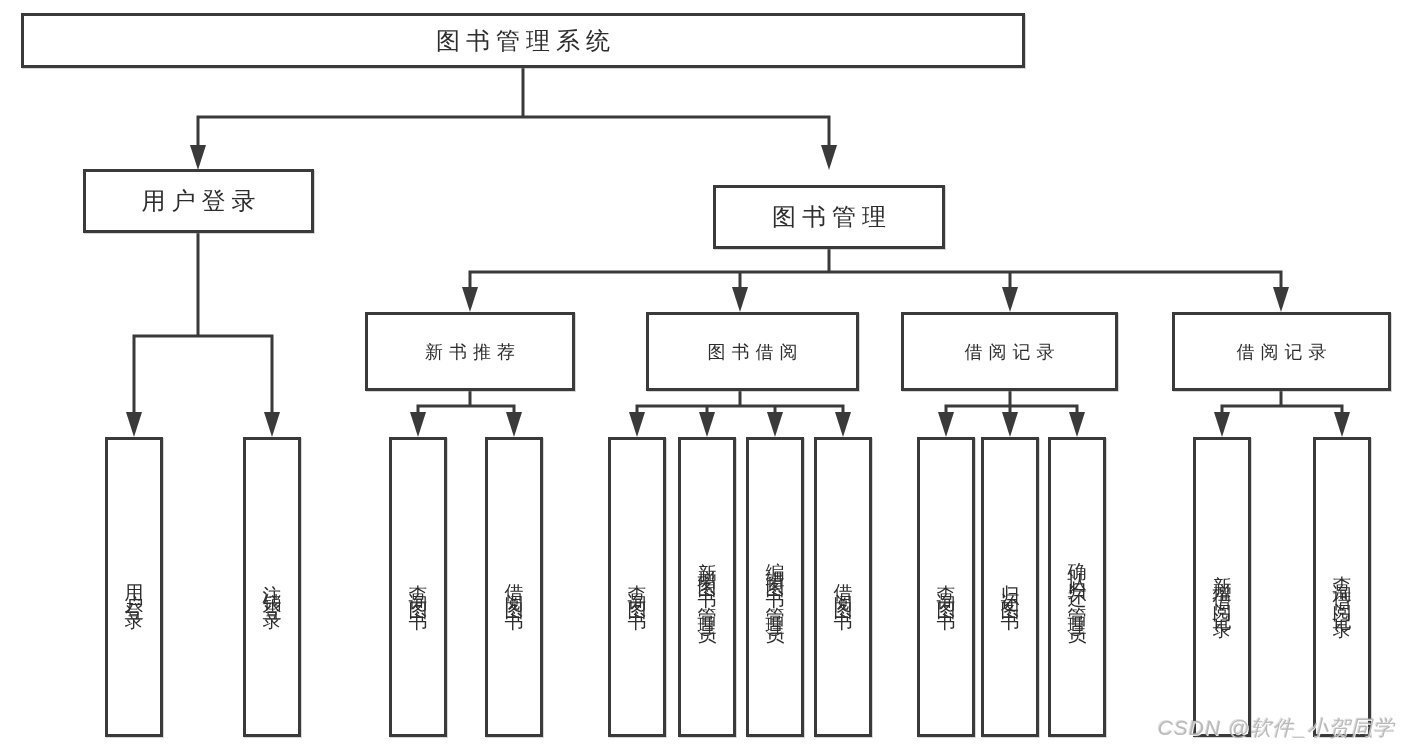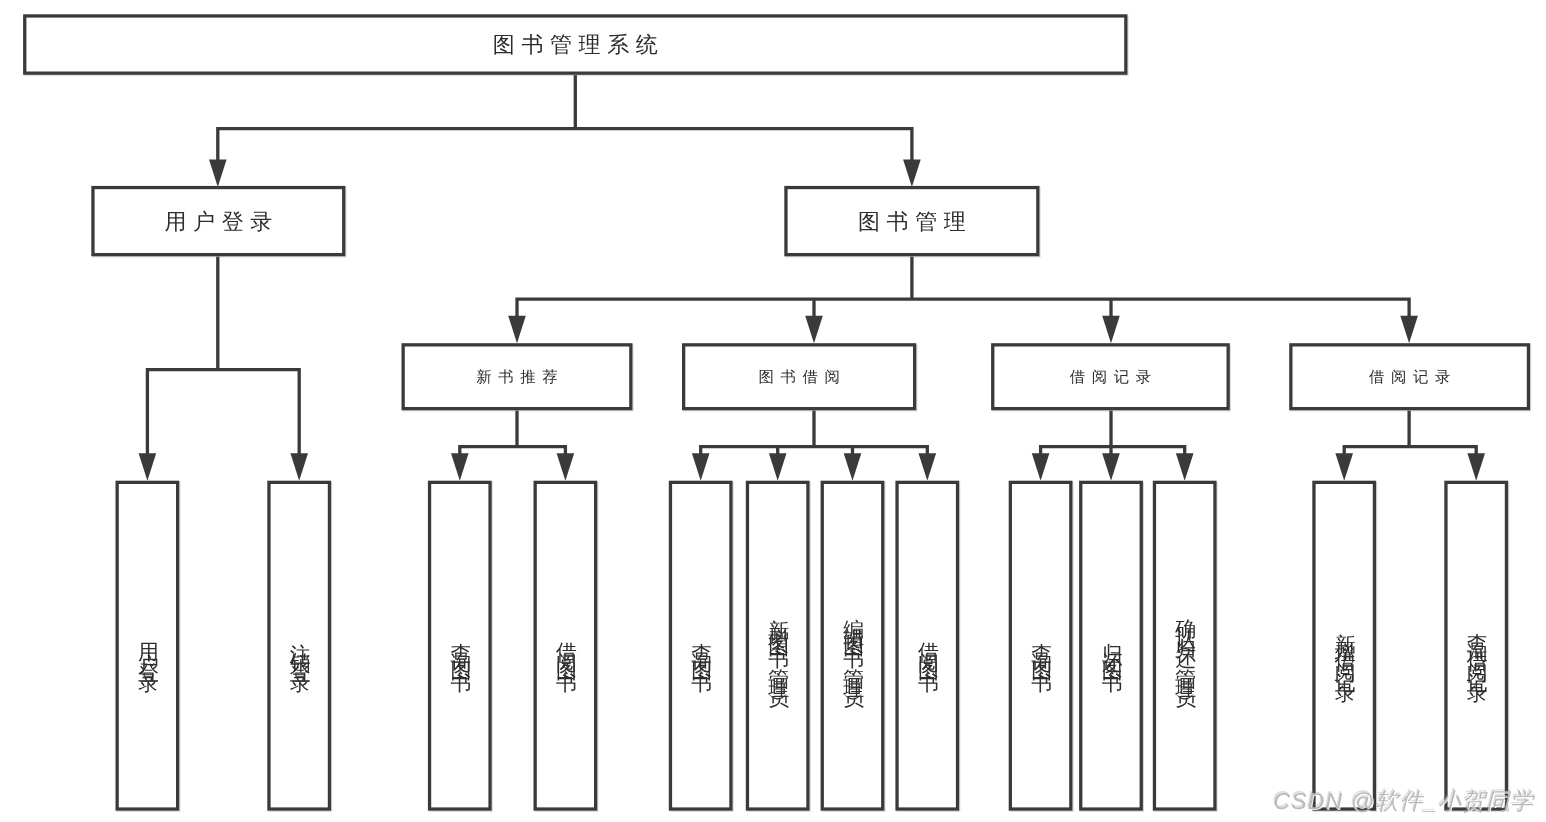--- a/index.html
+++ b/index.html
@@ -27,30 +27,30 @@
     background: #ffffff;
     border: 3px solid #3a3a3a;
     box-shadow: 1px 1px 0 rgba(140,140,140,0.35);
     color: #2d2d2d;
     display: flex;
     align-items: center;
     justify-content: center;
     z-index: 1;
   }
   .hbox {
-    font-size: 20px;
+    font-size: 24px;
     letter-spacing: 6px;
     text-indent: 6px; 
     white-space: nowrap;
   }
   .root-box {
     left: 21px; top: 13px; width: 1004px; height: 55px;
   }
   .l2 { height: 64px; top: 169px; }
-  .l3 { height: 61px; top: 312px; font-size: 14px; }
+  .l3 { height: 79px; top: 312px; font-size: 18px; }
   .leaf {
     top: 437px;
     height: 300px;
     width: 58px;
     writing-mode: vertical-lr;
     text-orientation: upright;
     font-size: 19px;
     letter-spacing: 9px;
     line-height: 52px;
   }
@@ -128,24 +128,24 @@
       <polygon points="1002,412 1018,412 1010,437"></polygon>
       <polygon points="1069,412 1085,412 1077,437"></polygon>
       <polygon points="1214,412 1230,412 1222,437"></polygon>
       <polygon points="1334,412 1350,412 1342,437"></polygon>
     </g>
   </svg>
 
   <div class="node hbox root-box">图书管理系统</div>
 
   <div class="node hbox l2" style="left:83px; width:231px;">用户登录</div>
-  <div class="node hbox l2" style="left:713px; width:232px;">图书管理</div>
+  <div class="node hbox l2" style="left:713px; width:232px;margin-top:16px;">图书管理</div>
 
   <div class="node hbox l3" style="left:365px; width:210px;">新书推荐</div>
-  <div class="node hbox l3" style="left:620px; width:213px;">图书借阅</div>
+  <div class="node hbox l3" style="left:646px; width:213px;">图书借阅</div>
   <div class="node hbox l3" style="left:901px; width:217px;">借阅记录</div>
   <div class="node hbox l3" style="left:1172px; width:219px;">借阅记录</div>
 
   <div class="node leaf" style="left:105px;">用户登录</div>
   <div class="node leaf" style="left:243px;">注销登录</div>
 
   <div class="node leaf" style="left:389px;">查询图书</div>
   <div class="node leaf" style="left:485px;">借阅图书</div>
 
   <div class="node leaf" style="left:608px;">查询图书</div>

